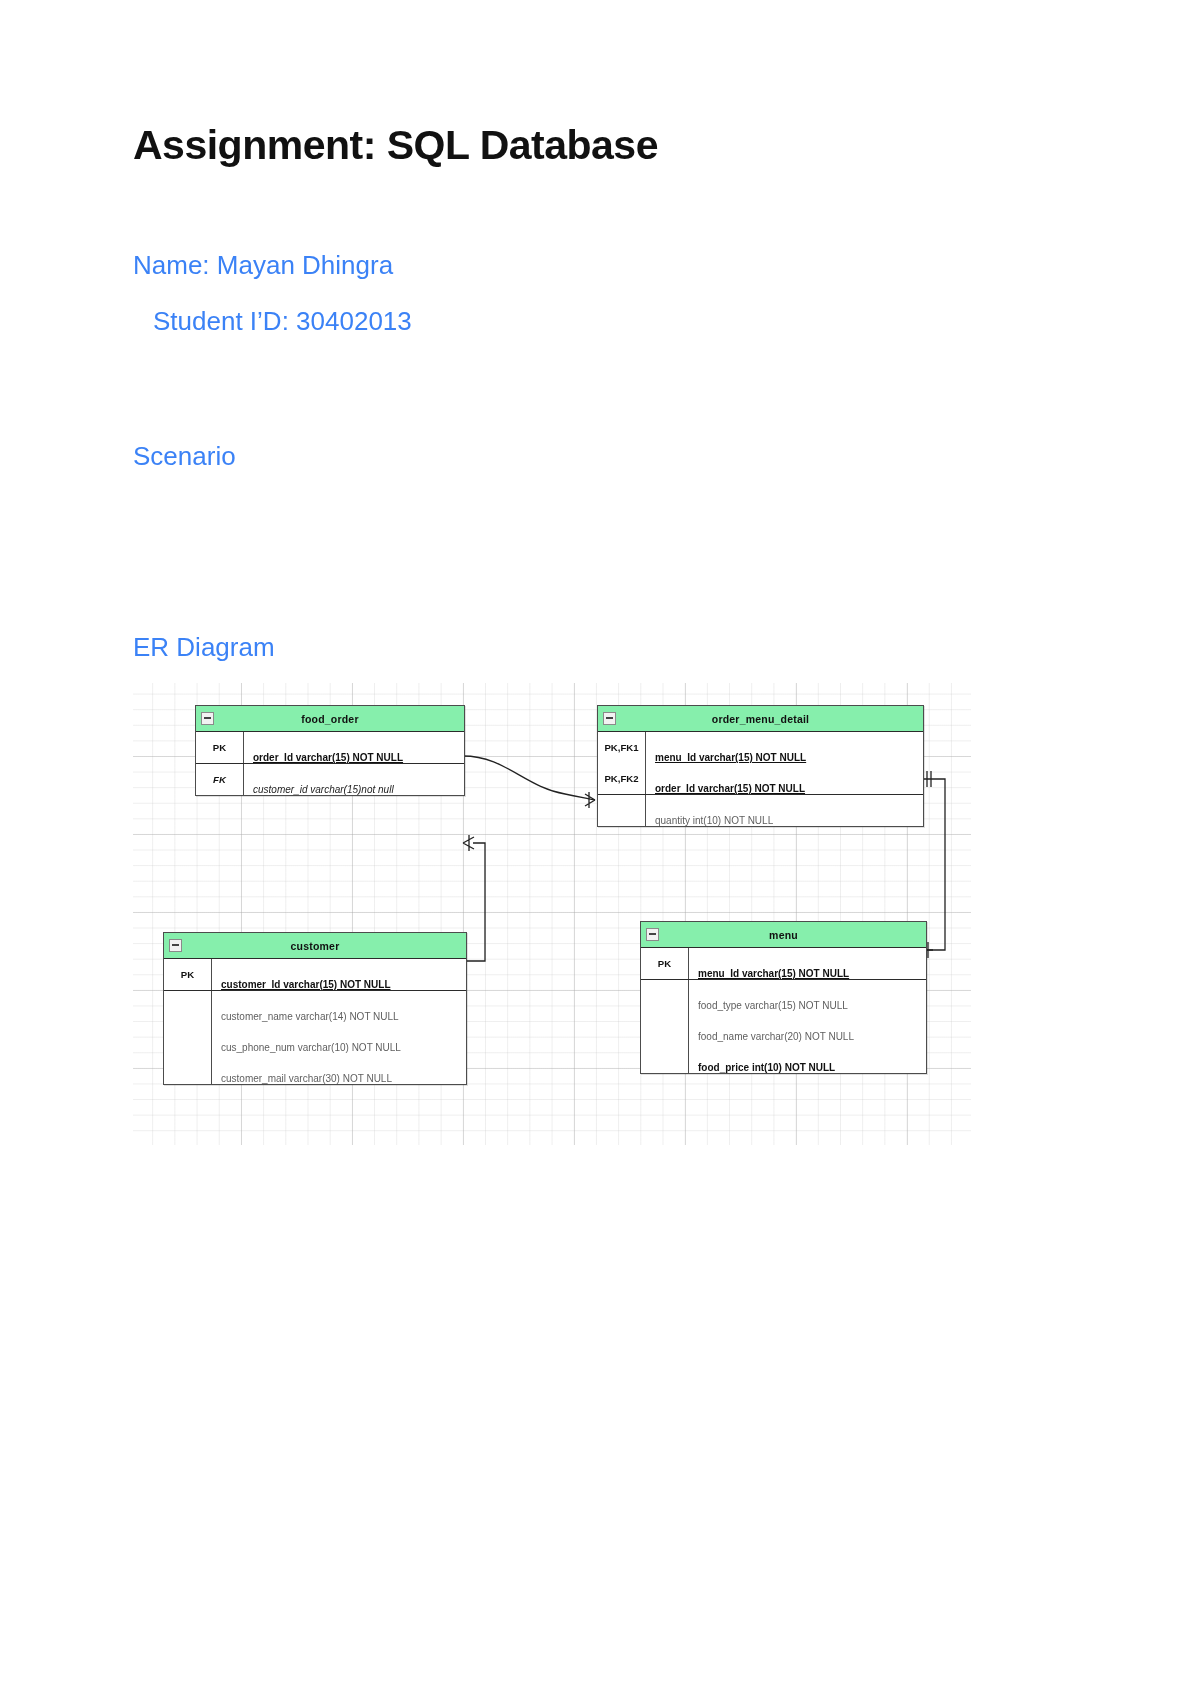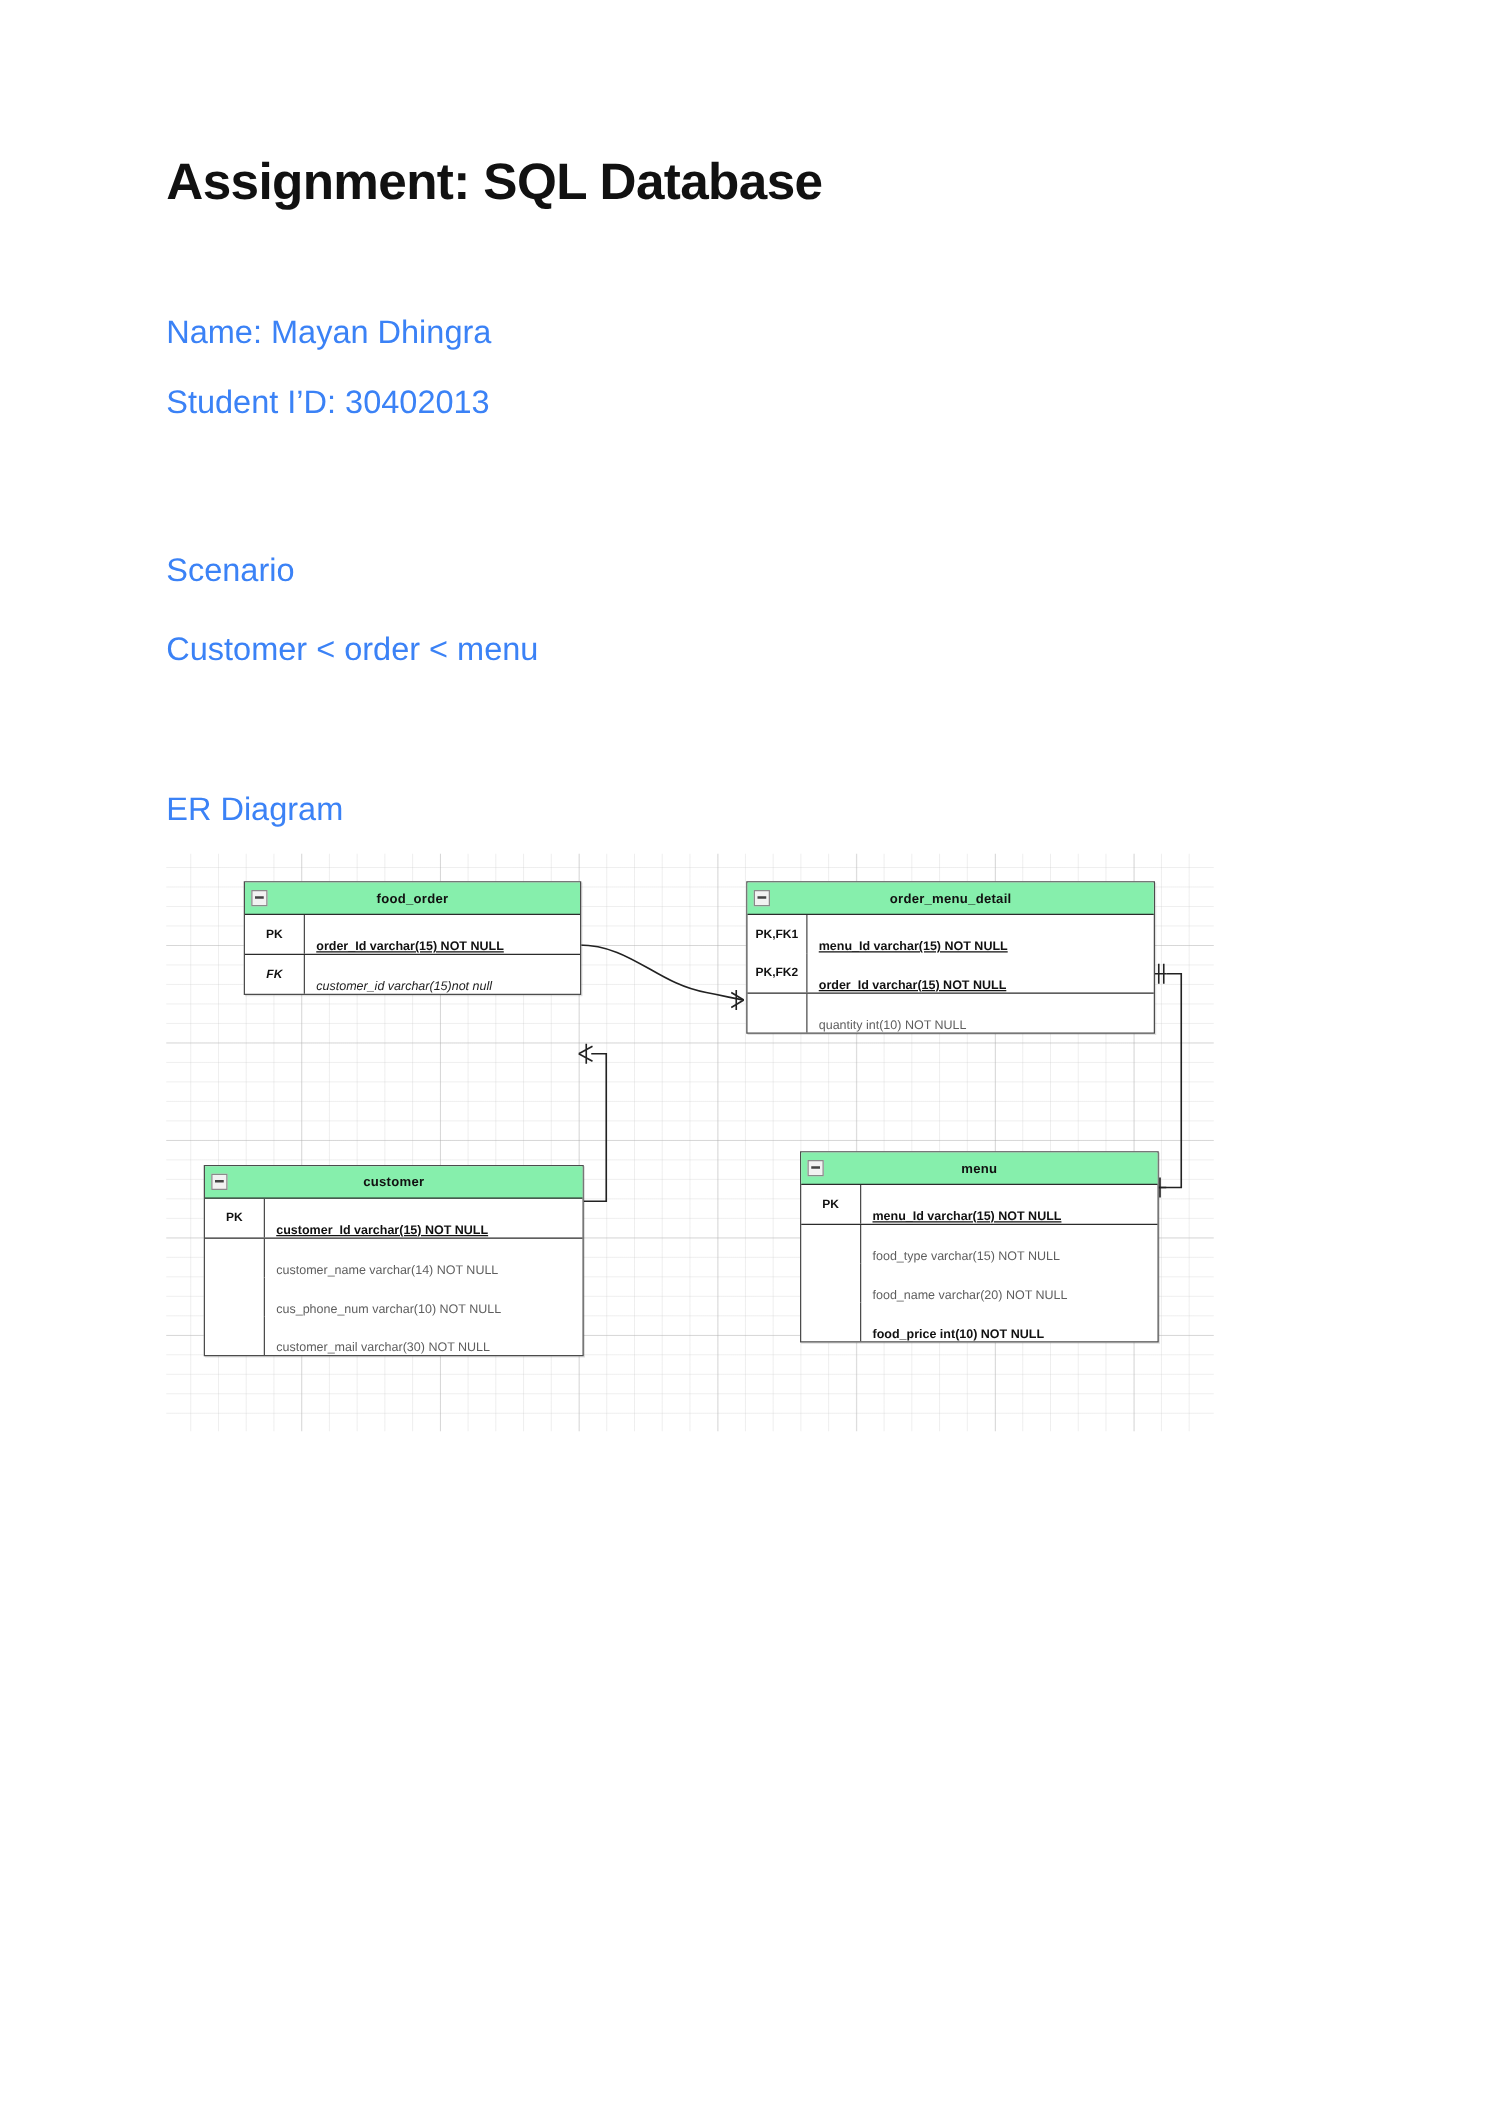--- a/index.html
+++ b/index.html
@@ -2,21 +2,21 @@
 <html><head>
 <meta charset="utf-8">
 <style>
   html,body{margin:0;padding:0;background:#ffffff;}
   body{width:1200px;height:1698px;position:relative;font-family:"Liberation Sans",sans-serif;color:#000;}
   .page{position:absolute;inset:0;background:#fff;}
 
   .doc-title{position:absolute;left:133px;top:122px;font-size:41px;font-weight:bold;letter-spacing:-0.5px;color:#111;}
   .line{position:absolute;left:133px;font-size:26px;color:#3b82f6;}
   .l-name{top:250px;}
-  .l-sid{top:306px;}
+  .l-sid{top:306px;margin-left:20px;}
   .l-scenario{top:441px;}
   .l-rel{top:504px;}
   .l-er{top:632px;}
 
   
   .er{position:absolute;left:133px;top:683px;width:838px;height:462px;
       background-color:#fff;
       background-image:
         linear-gradient(to right, rgba(170,170,170,.35) 1px, transparent 1px),
         linear-gradient(to bottom, rgba(170,170,170,.35) 1px, transparent 1px),
@@ -55,21 +55,20 @@
 </head>
 <body>
 
 <div class="page">
 
   <div class="doc-title">Assignment: SQL Database</div>
 
   <div class="line l-name">Name: Mayan Dhingra</div>
   <div class="line l-sid">Student I’D: 30402013</div>
   <div class="line l-scenario">Scenario</div>
-  <div class="line l-rel">Customer &lt; order &lt; menu</div>
   <div class="line l-er">ER Diagram</div>
 
   <div class="er">
 
     <svg class="conn" viewBox="0 0 838 462">
 
       <path d="M330 73 C 372 73, 392 104, 432 111 C 448 114, 455 116, 462 117" fill="none" stroke="#222" stroke-width="1.3"></path>
       <path d="M462 117 L452 111 M462 117 L452 123 M456 109 L456 125" fill="none" stroke="#222" stroke-width="1.3"></path>
 
       <path d="M332 278 L352 278 L352 160 L340 160" fill="none" stroke="#222" stroke-width="1.3"></path>

